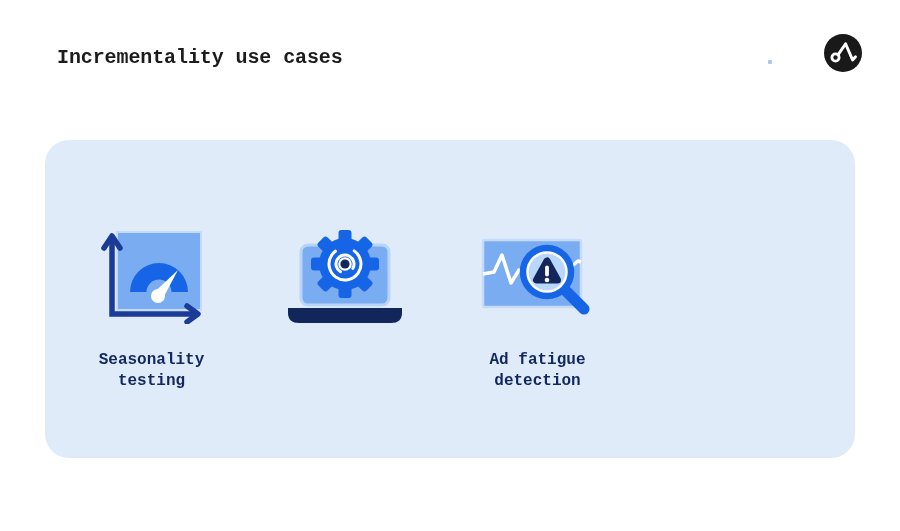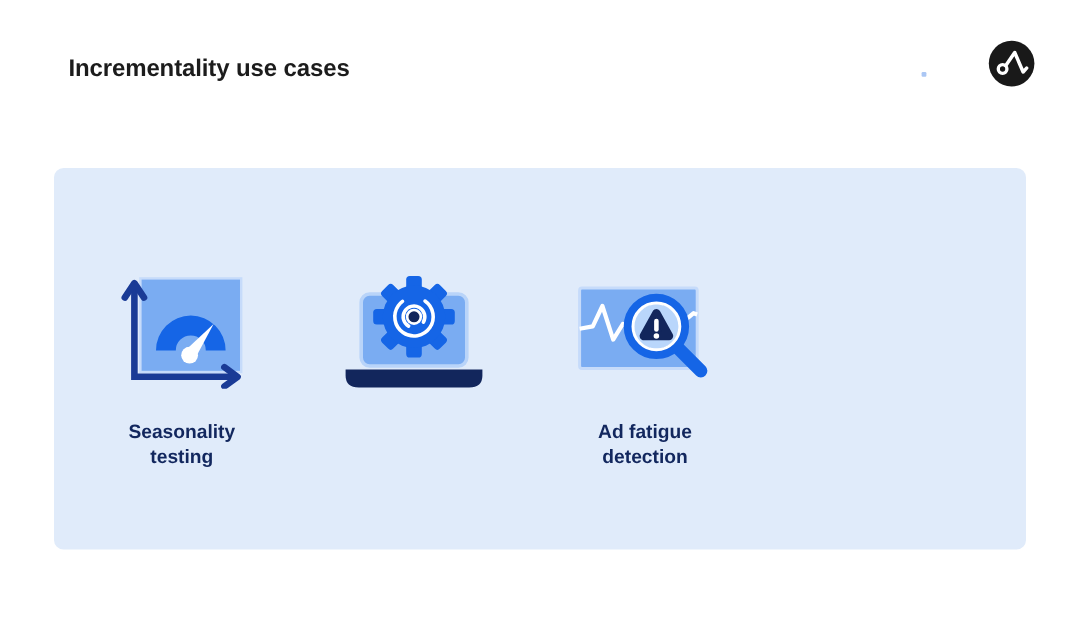--- a/index.html
+++ b/index.html
@@ -3,21 +3,21 @@
 <meta charset="utf-8">
 <style>
   * { margin:0; padding:0; box-sizing:border-box; }
   html,body { width:900px; height:531px; }
   body {
     font-family: "Liberation Sans", "DejaVu Sans", sans-serif;
     background: var(--page-bg, #ffffff);
     position: relative;
     overflow: hidden;
   }
-  .page { position:absolute; inset:0; }
+  .page { position:absolute; inset:0;font-family:Liberation Mono, monospace; }
 
   
   .page-title {
     position:absolute; left:57px; top:46px;
     font-size:20px; font-weight:700; letter-spacing:-0.1px;
     color: var(--title-color, #1C1C1C);
   }
   .logo-badge {
     position:absolute; top:34px; right:38px;
     width:38px; height:38px; border-radius:50%;
@@ -28,21 +28,21 @@
     position:absolute; left:768px; top:60px;
     width:4px; height:4px; border-radius:1px;
     background:#8FB4F0; opacity:.75;
   }
 
   
   .card {
     position:absolute; left:45px; top:140px;
     width:810px; height:318px;
     background: var(--card-bg, #E0EBFA);
-    border-radius:8px;
+    border-radius:24px;
     display:flex;
     padding:88px 0 0 10px;
   }
   .use-case {
     width:193px;
     display:flex; flex-direction:column; align-items:center;
   }
   .icon-box {
     height:96px; width:100%;
     display:flex; align-items:flex-end; justify-content:center;

